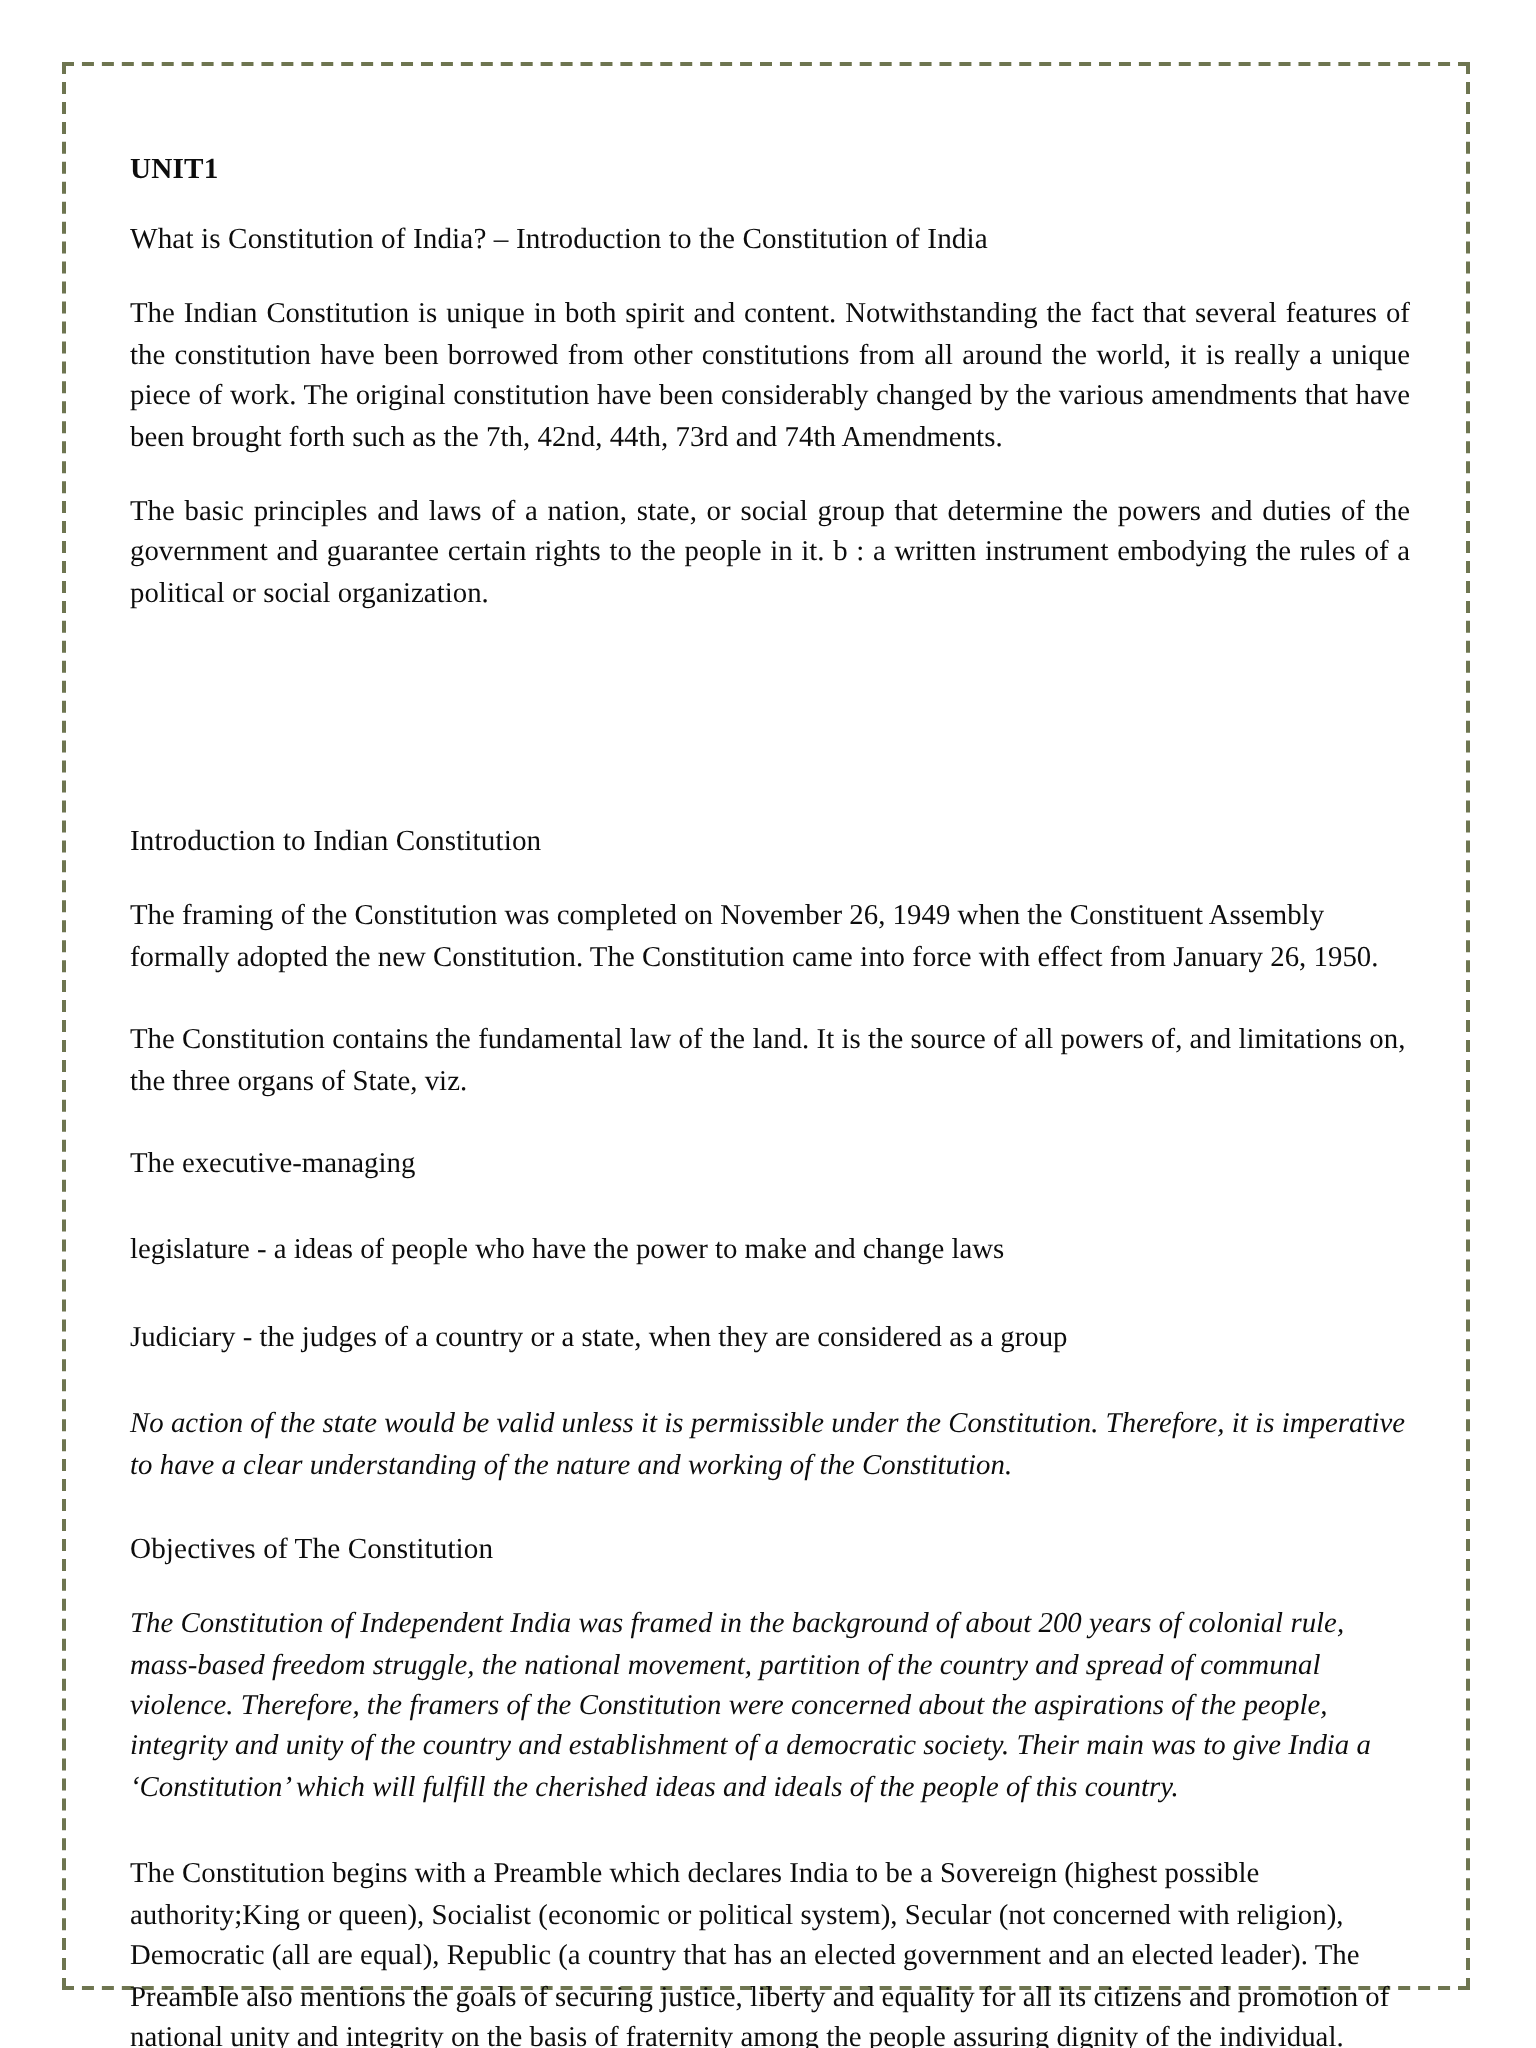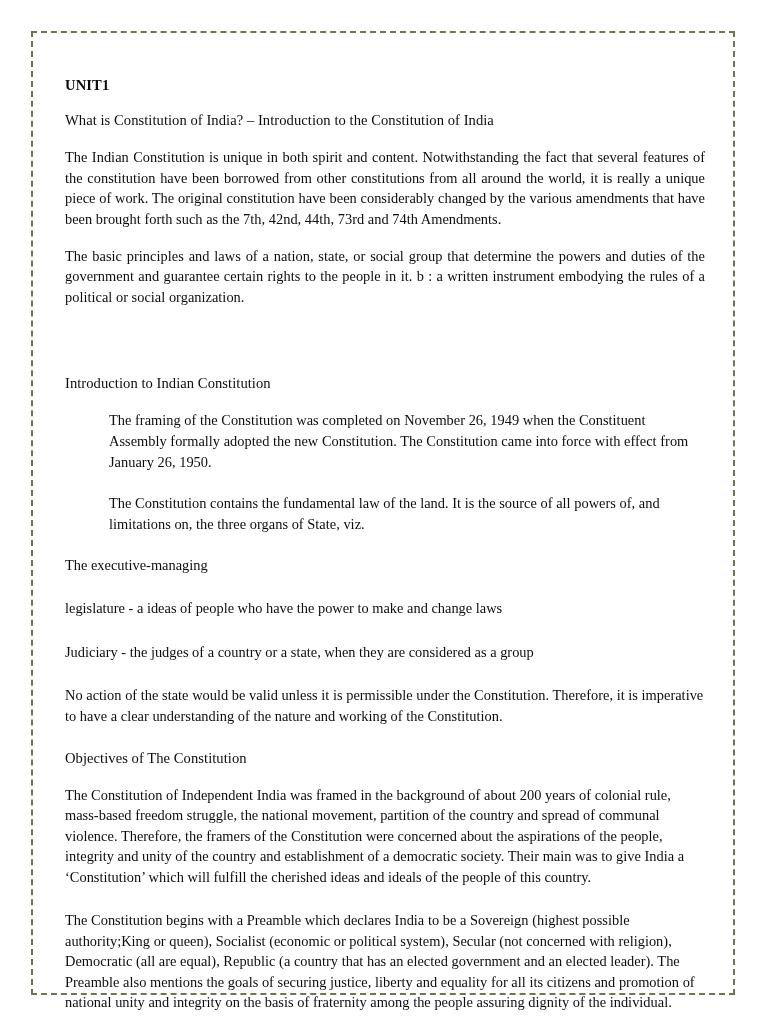--- a/index.html
+++ b/index.html
@@ -56,44 +56,44 @@
 
   .heading {
     font-size: 14.6px;
     font-weight: normal;
     line-height: 1.3;
     margin: 0 0 17px 0;
     letter-spacing: 0.05px;
   }
 
   .heading-spaced {
-    margin-top: 34px;
+    margin-top: 72px;
   }
 
   p.body-text {
     font-size: 14.4px;
     line-height: 1.42;
     margin: 0 0 17px 0;
     text-align: justify;
     text-justify: inter-word;
     letter-spacing: 0.02px;
   }
 
   p.body-text.ragged {
     text-align: left;
   }
 
   p.body-text.loose {
     line-height: 1.45;
     margin-bottom: 20px;
-    margin-left: 44px;
   }
 
   p.body-text.gap-lg {
     margin-bottom: 23px;
+    font-style: italic;
   }
 
   p.single-line {
     font-size: 14.4px;
     line-height: 1.42;
     margin: 4px 0 23px 0;
     text-align: left;
   }
   .block-spacer-md { height: 16px; }
 </style>

